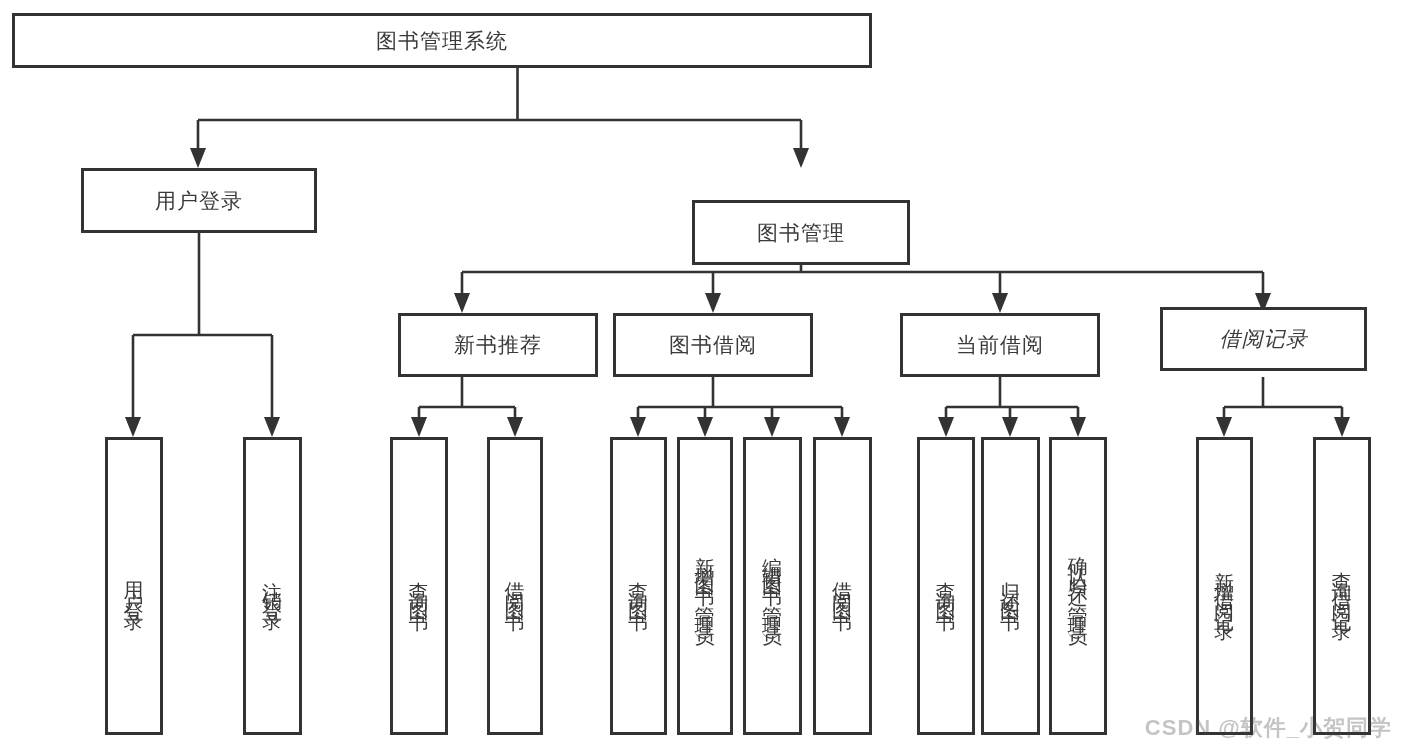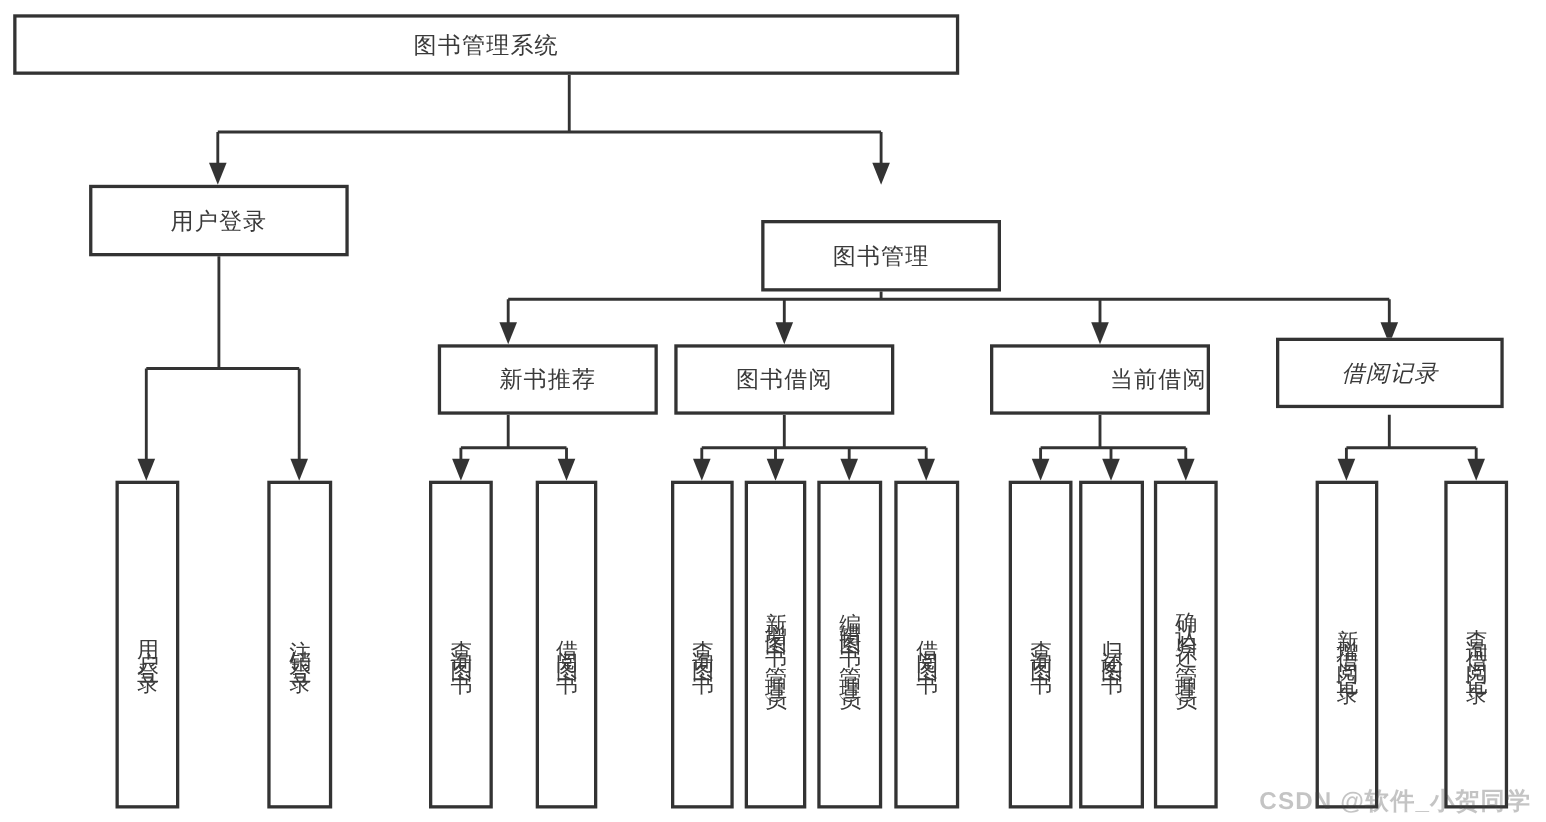--- a/index.html
+++ b/index.html
@@ -105,21 +105,21 @@
   <div class="node hnode" style="left:692px; top:168px; width:218px; height:65px;margin-top:32px;">
     <span>图书管理</span>
   </div>
 
   <div class="node hnode" style="left:362px; top:313px; width:200px; height:64px;margin-left:36px;">
     <span>新书推荐</span>
   </div>
   <div class="node hnode" style="left:613px; top:313px; width:200px; height:64px;">
     <span>图书借阅</span>
   </div>
-  <div class="node hnode" style="left:900px; top:313px; width:200px; height:64px;justify-content:flex-end;">
+  <div class="node hnode" style="left:900px; top:313px; width:200px; height:64px;">
     <span>当前借阅</span>
   </div>
   <div class="node hnode" style="left:1160px; top:307px; width:207px; height:64px;font-style:italic;">
     <span>借阅记录</span>
   </div>
 
   <div class="node vnode" style="left:105px; top:437px; width:58px; height:298px;">
     <span class="vtext">用户登录</span>
   </div>
   <div class="node vnode" style="left:243px; top:437px; width:59px; height:298px;">

